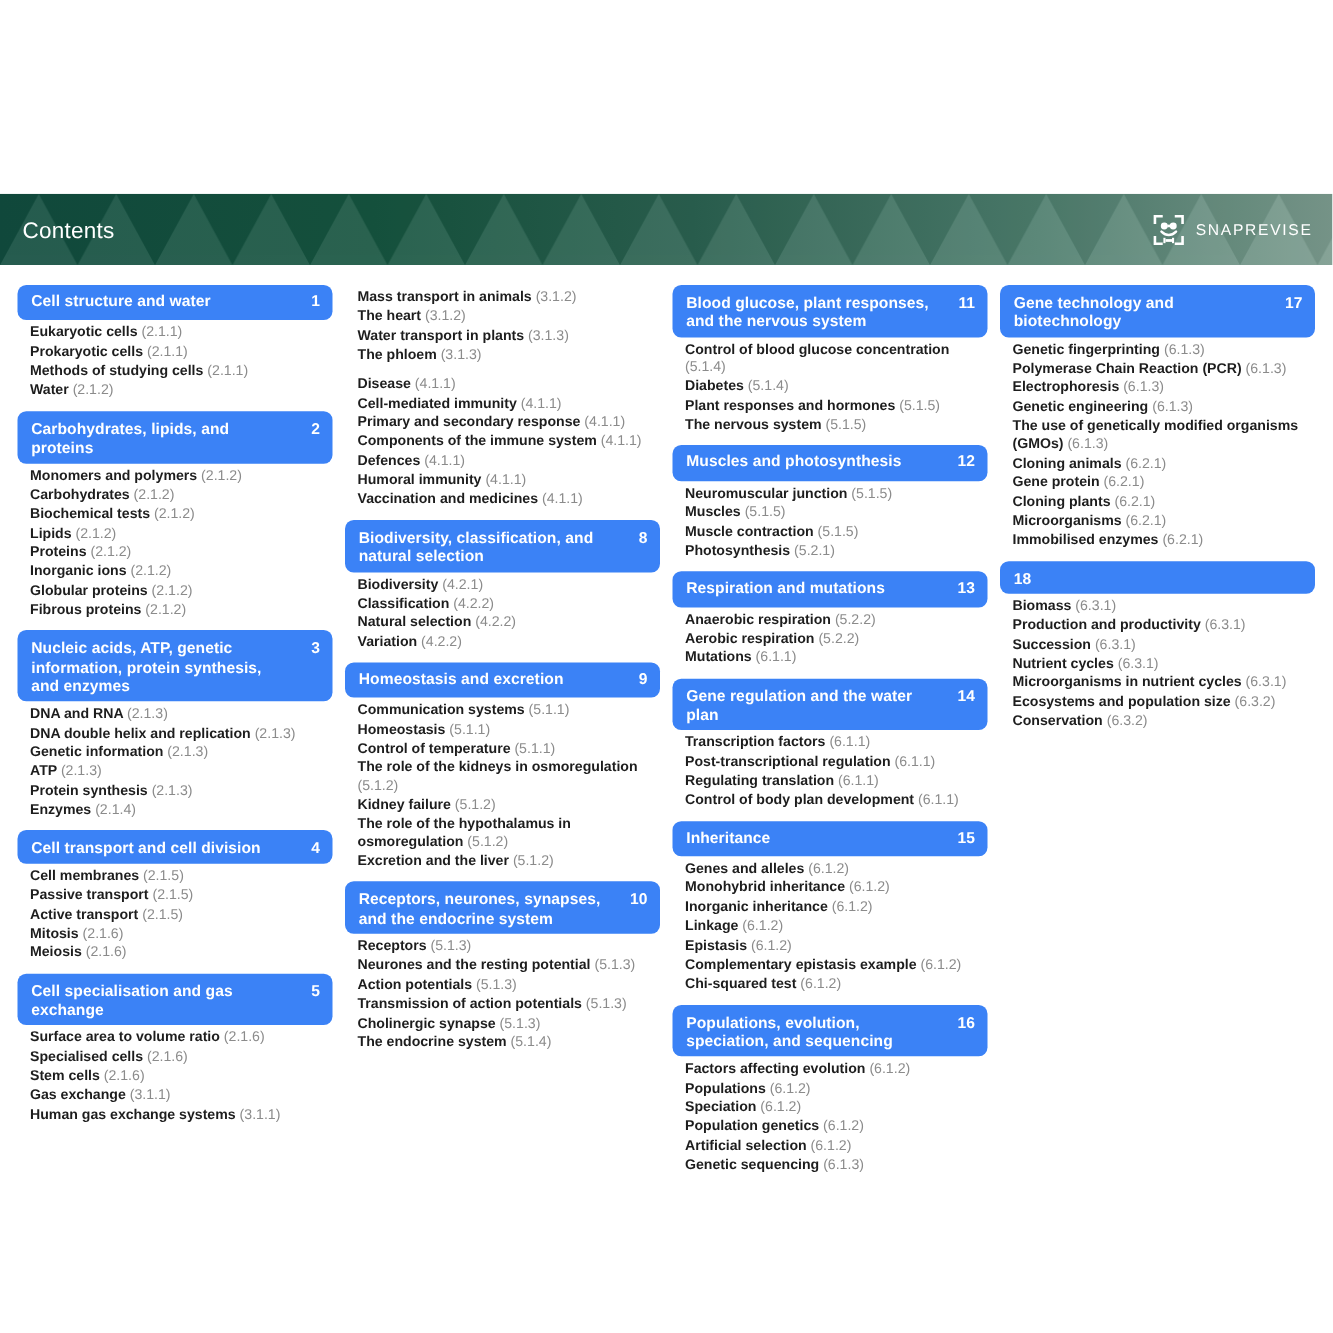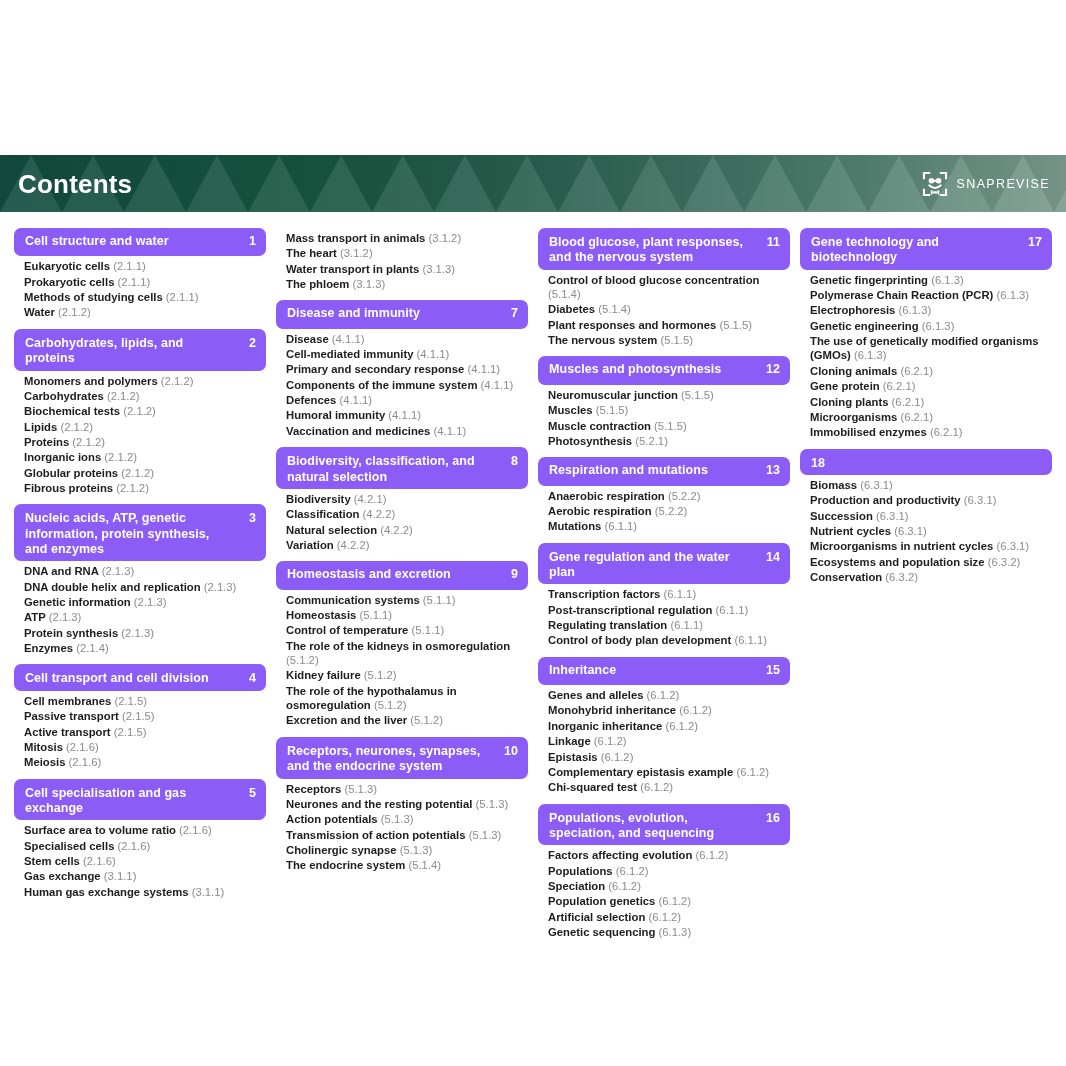--- a/index.html
+++ b/index.html
@@ -38,22 +38,22 @@
     position: absolute;
     inset: 0;
     display: flex;
     align-items: center;
     justify-content: space-between;
     padding: 0 16px 0 18px;
     box-sizing: border-box;
   }
   .page-title {
     color: #ffffff;
-    font-size: 26px;
-    font-weight: bold;
+    font-size: 18px;
+    font-weight: normal;
     letter-spacing: .2px;
     line-height: 1;
     margin: 0;
   }
 
   
   .logo {
     display: flex;
     align-items: center;
     gap: 9px;
@@ -85,21 +85,21 @@
   .column {
     width: 252px;
     flex: 0 0 252px;
   }
 
   
   .section { margin-bottom: 9px; }
   .section:last-child { margin-bottom: 0; }
 
   .section-head {
-    background: #8b5cf6;
+    background: #3b82f6;
     border-radius: 7px;
     padding: 6px 10px 7px 11px;
     display: flex;
     align-items: flex-start;
     justify-content: space-between;
     gap: 8px;
     min-height: 15px;
   }
   .section-head.tall { padding-top: 7px; padding-bottom: 4px; }
   .section-title {
@@ -251,24 +251,20 @@
     <div class="column">
       <div class="section">
         <ul class="topic-list">
           <li class="topic"><span>Mass transport in animals</span> <span class="code">(3.1.2)</span></li>
           <li class="topic"><span>The heart</span> <span class="code">(3.1.2)</span></li>
           <li class="topic"><span>Water transport in plants</span> <span class="code">(3.1.3)</span></li>
           <li class="topic"><span>The phloem</span> <span class="code">(3.1.3)</span></li>
         </ul>
       </div>
       <div class="section">
-        <div class="section-head">
-          <span class="section-title">Disease and immunity</span>
-          <span class="section-num">7</span>
-        </div>
         <ul class="topic-list">
           <li class="topic"><span>Disease</span> <span class="code">(4.1.1)</span></li>
           <li class="topic"><span>Cell-mediated immunity</span> <span class="code">(4.1.1)</span></li>
           <li class="topic"><span>Primary and secondary response</span> <span class="code">(4.1.1)</span></li>
           <li class="topic"><span>Components of the immune system</span> <span class="code">(4.1.1)</span></li>
           <li class="topic"><span>Defences</span> <span class="code">(4.1.1)</span></li>
           <li class="topic"><span>Humoral immunity</span> <span class="code">(4.1.1)</span></li>
           <li class="topic"><span>Vaccination and medicines</span> <span class="code">(4.1.1)</span></li>
         </ul>
       </div>

